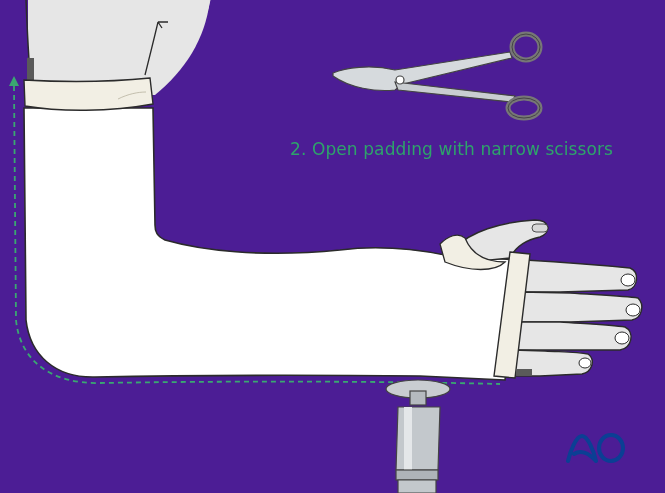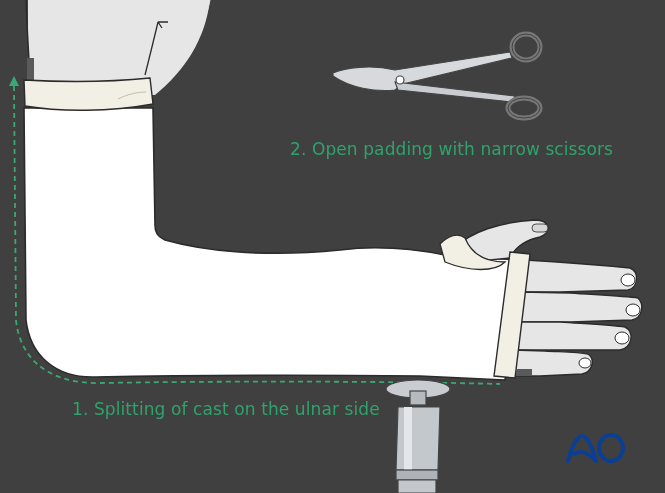--- a/index.html
+++ b/index.html
@@ -1,16 +1,16 @@
 <!DOCTYPE html>
 <html><head>
   <meta charset="utf-8">
   <style>
     html, body { margin: 0; padding: 0; background: #ffffff; }
-    .stage { position: relative; width: 665px; height: 493px; overflow: hidden; background: #404040; font-family: "DejaVu Sans", "Liberation Sans", sans-serif; }
+    .stage { position: relative; width: 665px; height: 493px; overflow: hidden; background: #4c1d95; font-family: "DejaVu Sans", "Liberation Sans", sans-serif; }
     .art { position: absolute; left: 0; top: 0; width: 665px; height: 493px; }
     .label { position: absolute; color: #2ea36b; font-size: 17px; letter-spacing: 0.1px; white-space: nowrap; }
     .label-2 { left: 290px; top: 139px; }
     .label-1 { left: 72px; top: 399px; }
     .logo { position: absolute; left: 566px; top: 432px; width: 60px; height: 32px; }
   </style>
 </head>
 <body>
 
 <div class="stage">
@@ -68,19 +68,18 @@
       <ellipse cx="418" cy="389" rx="32" ry="9" fill="#c9cdd1"></ellipse>
       <rect x="410" y="391" width="16" height="14" fill="#b5babf"></rect>
       <path d="M398 407 L440 407 L438 470 L396 470 Z" fill="#c3c8cc"></path>
       <rect x="404" y="407" width="8" height="63" fill="#e4e7e9" stroke="none"></rect>
       <rect x="396" y="470" width="42" height="10" fill="#aeb3b8"></rect>
       <path d="M398 480 L436 480 L436 493 L398 493 Z" fill="#c3c8cc"></path>
     </g>
   </svg>
 
   <div class="label label-2">2. Open padding with narrow scissors</div>
-  <div class="label label-1">1. Splitting of cast on the ulnar side</div>
 
   <svg class="logo" viewBox="0 0 60 32">
     <path d="M2 29 C4 20 10 4 16 4 C22 4 28 20 30 29 M8 22 C14 18 22 20 30 29" fill="none" stroke="#0b3f94" stroke-width="4" stroke-linecap="round" stroke-linejoin="round"></path>
     <ellipse cx="45" cy="16" rx="12" ry="13" fill="none" stroke="#0b3f94" stroke-width="4"></ellipse>
   </svg>
 </div>
 
 </body></html>

